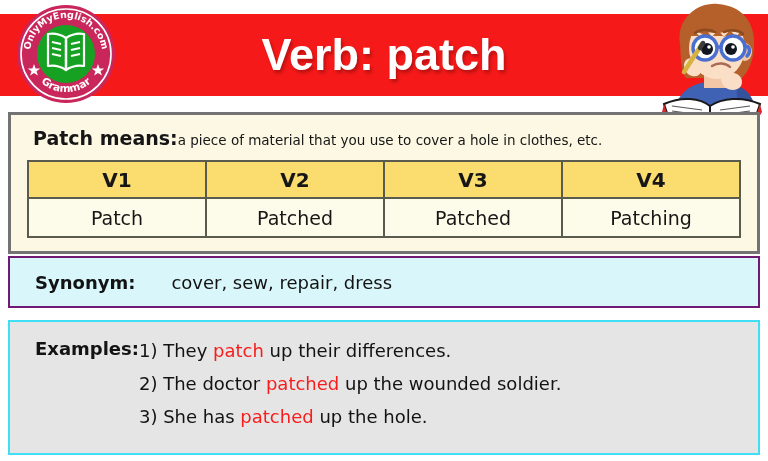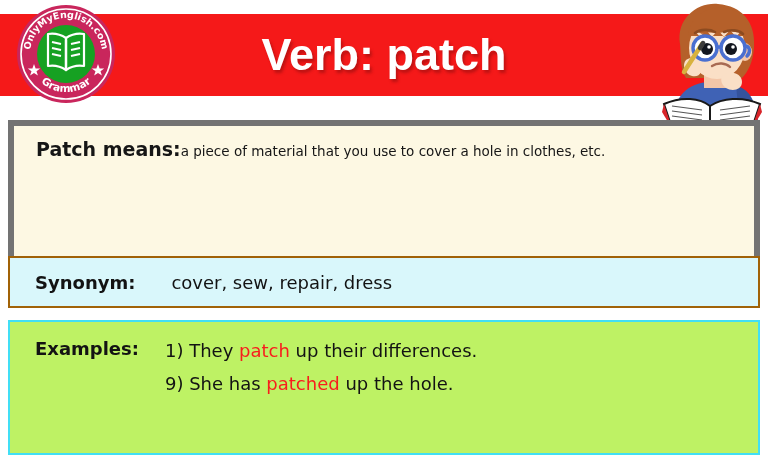--- a/index.html
+++ b/index.html
@@ -64,25 +64,25 @@
     top: 0px;
     width: 118px;
     height: 122px;
   }
   .mascot svg { display: block; }
 
   
   .def-panel {
     position: absolute;
     left: 8px;
-    top: 120px;
+    top: 112px;
     width: 752px;
     height: 142px;
     box-sizing: border-box;
-    border: 6px solid #737373;
+    border: 3px solid #737373;
     background: #fdf8e3;
     padding: 0;
   }
   .def-row {
     display: flex;
     align-items: baseline;
     height: 44px;
     padding-left: 22px;
   }
   .def-label {
@@ -128,21 +128,21 @@
   }
 
   
   .synonym-box {
     position: absolute;
     left: 8px;
     top: 256px;
     width: 752px;
     height: 52px;
     box-sizing: border-box;
-    border: 2px solid #a16207;
+    border: 2px solid #701a75;
     background: #d9f7fb;
     display: flex;
     align-items: center;
   }
   .syn-label {
     font-family: "DejaVu Sans", sans-serif;
     font-weight: bold;
     font-size: 18px;
     color: #131313;
     margin-left: 25px;
@@ -158,35 +158,34 @@
 
   
   .examples-box {
     position: absolute;
     left: 8px;
     top: 320px;
     width: 752px;
     height: 135px;
     box-sizing: border-box;
     border: 2px solid #41dff5;
-    background: #bef264;
+    background: #e5e5e5;
     display: flex;
     align-items: flex-start;
   }
   .ex-label {
     font-family: "DejaVu Sans", sans-serif;
     font-weight: bold;
     font-size: 18px;
     color: #131313;
     margin-left: 25px;
     margin-top: 16px;
     white-space: nowrap;
   }
   .ex-list {
-    margin-left: 26px;
     margin-top: 12px;
   }
   .ex-item {
     font-family: "DejaVu Sans", sans-serif;
     font-size: 18px;
     color: #131313;
     line-height: 33px;
     white-space: nowrap;
   }
   .ex-item .hl {
@@ -276,30 +275,51 @@
     </svg>
   </div>
 </div>
 
 <div class="def-panel">
   <div class="def-row">
     <span class="def-label">Patch means:</span>
     <span class="def-text">a piece of material that you use to cover a hole in clothes, etc.</span>
   </div>
 
+  <table class="verb-table">
+    <thead>
+      <tr>
+        <th>V1</th>
+        <th>V2</th>
+        <th>V3</th>
+        <th>V4</th>
+      </tr>
+    </thead>
+    <tbody>
+      <tr>
+        <td>Patch</td>
+        <td>Patched</td>
+        <td>Patched</td>
+        <td>Patching</td>
+      </tr>
+    </tbody>
+  </table>
 </div>
 
 <div class="synonym-box">
   <span class="syn-label">Synonym:</span>
   <span class="syn-text">cover, sew, repair, dress</span>
 </div>
 
 <div class="examples-box">
   <span class="ex-label">Examples:</span>
   <div class="ex-list">
     <div class="ex-item">
       <span>1) They </span><span class="hl">patch</span><span> up their differences.</span>
     </div>
     <div class="ex-item">
-      <span>9) She has </span><span class="hl">patched</span><span> up the hole.</span>
+      <span>2) The doctor </span><span class="hl">patched</span><span> up the wounded soldier.</span>
+    </div>
+    <div class="ex-item">
+      <span>3) She has </span><span class="hl">patched</span><span> up the hole.</span>
     </div>
   </div>
 </div>
 
 </body></html>

